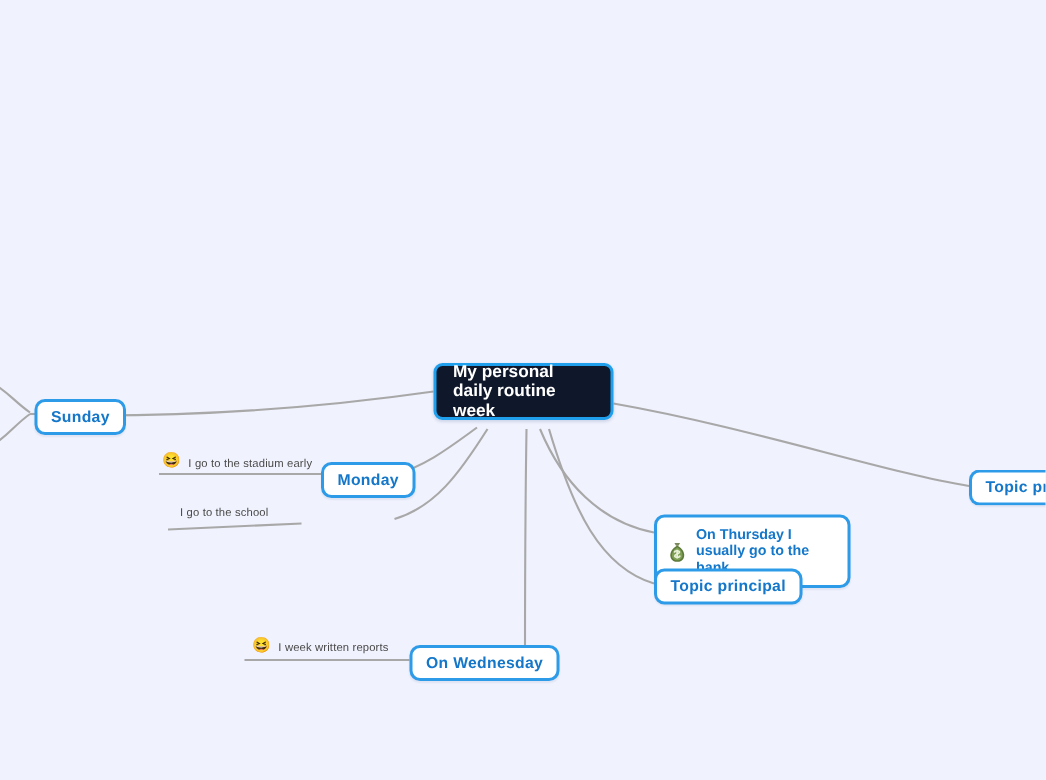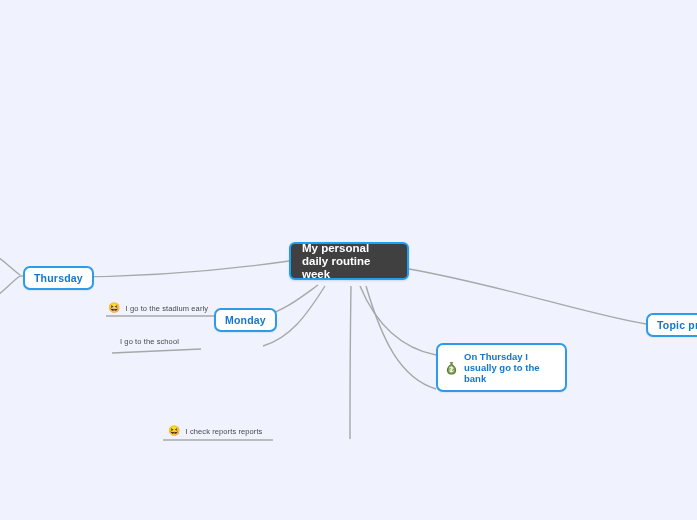--- a/index.html
+++ b/index.html
@@ -39,21 +39,21 @@
     border-radius: 7px;
     color: #1477c9;
     font-weight: bold;
     display: flex;
     align-items: center;
     white-space: nowrap;
     box-shadow: 0 1px 1px rgba(90,110,160,0.10);
   }
 
   .node-central {
-    background: #404040;
+    background: #0f172a;
     border: 2px solid #20a0ec;
     border-radius: 6px;
     color: #ffffff;
     font-size: 11.5px;
     line-height: 13px;
     font-weight: bold;
     padding: 8px 11px;
     white-space: normal;
     align-items: center;
     box-shadow: 0 1px 2px rgba(60,90,150,0.18);
@@ -140,54 +140,60 @@
 
       <path d="M 409 269 C 500 285, 590 315, 646 324"></path>
     </g>
   </svg>
 
   <div class="node node-central" style="left:289px; top:242px; width:120px; height:38px;">
     <span>My personal daily routine week</span>
   </div>
 
   <div class="node node-day" style="left:23px; top:266px;">
-    <span>Thursday</span>
+    <span>Sunday</span>
   </div>
 
   <div class="node node-day" style="left:214px; top:308px;">
     <span>Monday</span>
   </div>
 
 
+  <div class="node node-day" style="left:273px; top:430px;">
+    <span>On Wednesday</span>
+  </div>
 
   <div class="node node-wide" style="left:436px; top:343px; width:131px;">
     <span class="money-icon">
       <svg viewBox="0 0 16 16" width="15" height="16" xmlns="http://www.w3.org/2000/svg">
         <path d="M6 1.6 h4 l-1.1 2.0 h-1.8 z" fill="#7a8a5c"></path>
         <path d="M8 3.4 C 4.2 5.4, 2.2 9.0, 3.4 12.2 C 4.2 14.2, 6.0 15.0, 8 15.0 C 10 15.0, 11.8 14.2, 12.6 12.2 C 13.8 9.0, 11.8 5.4, 8 3.4 Z" fill="#5d7a3a"></path>
         <path d="M8 4.6 C 5.2 6.3, 3.6 9.2, 4.5 11.7 C 5.1 13.2, 6.4 13.9, 8 13.9 C 9.6 13.9, 10.9 13.2, 11.5 11.7 C 12.4 9.2, 10.8 6.3, 8 4.6 Z" fill="#7fa054"></path>
         <rect x="7.3" y="6.4" width="1.3" height="6.2" fill="#e8f0d8"></rect>
         <path d="M6.1 8.0 C 6.1 6.9, 9.6 6.7, 9.6 8.2 C 9.6 9.5, 6.2 9.3, 6.2 10.8 C 6.2 12.3, 9.8 12.1, 9.8 10.9" fill="none" stroke="#e8f0d8" stroke-width="1.2" stroke-linecap="round"></path>
       </svg>
     </span>
     <span>On Thursday I usually go to the bank</span>
   </div>
 
+  <div class="node node-day" style="left:436px; top:379px;">
+    <span>Topic principal</span>
+  </div>
 
   <div class="node node-day node-clipped" style="left:646px; top:313px;">
     <span>Topic princ</span>
   </div>
 
   <div class="leaf-label" style="left:108px; top:303px;">
     <span class="emoji">😆</span>
     <span class="leaf-text">I go to the stadium early</span>
   </div>
 
   <div class="leaf-label" style="left:120px; top:337px;">
     <span class="leaf-text">I go to the school</span>
   </div>
 
   <div class="leaf-label" style="left:168px; top:426px;">
     <span class="emoji">😆</span>
-    <span class="leaf-text">I check reports reports</span>
+    <span class="leaf-text">I week written reports</span>
   </div>
 
 </div>
 
 </body></html>

